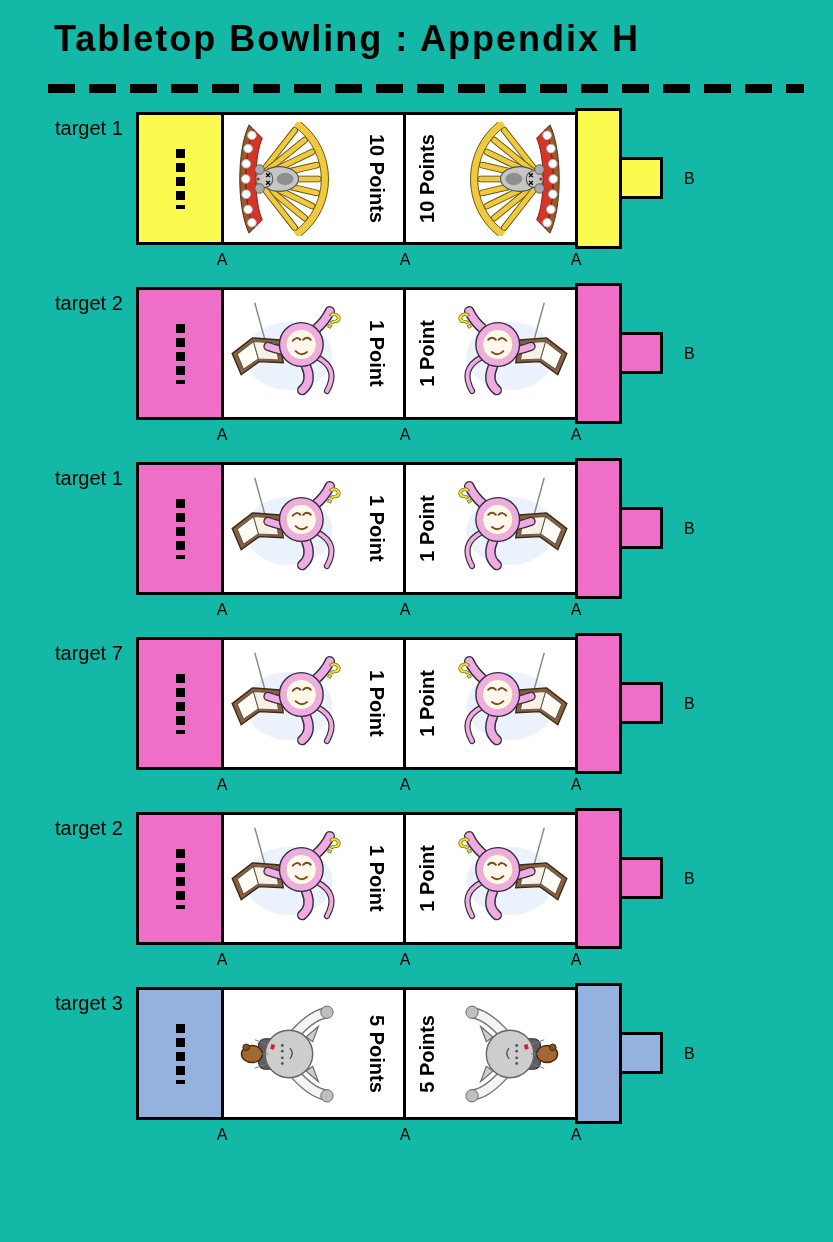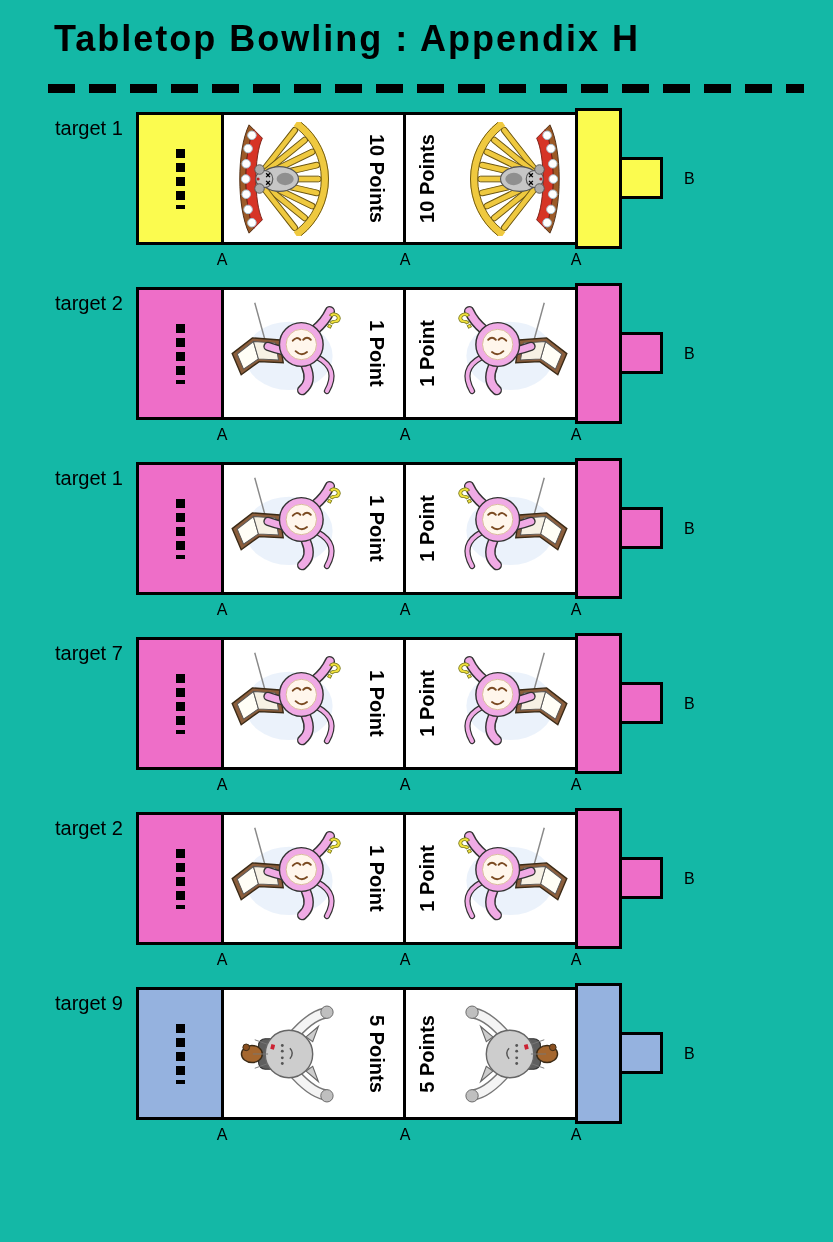--- a/index.html
+++ b/index.html
@@ -321,21 +321,21 @@
     </div>
     <div class="endcap" style="background-color: rgb(238, 110, 200);"></div>
     <div class="tab" style="background-color: rgb(238, 110, 200);"></div>
     <div class="blabel">B</div>
     <div class="alabel a1">A</div>
     <div class="alabel a2">A</div>
     <div class="alabel a3">A</div>
   </div>
 
   <div class="row" style="top:987px">
-    <div class="row-label">target 9</div>
+    <div class="row-label">target 3</div>
     <div class="strip">
       <div class="panel-left" style="background-color: rgb(149, 178, 223);">
         <div class="dashes">
           <span class="d"></span>
             <span class="d"></span>
             <span class="d"></span>
             <span class="d"></span>
             <span class="d half"></span>
         </div>
       </div>

